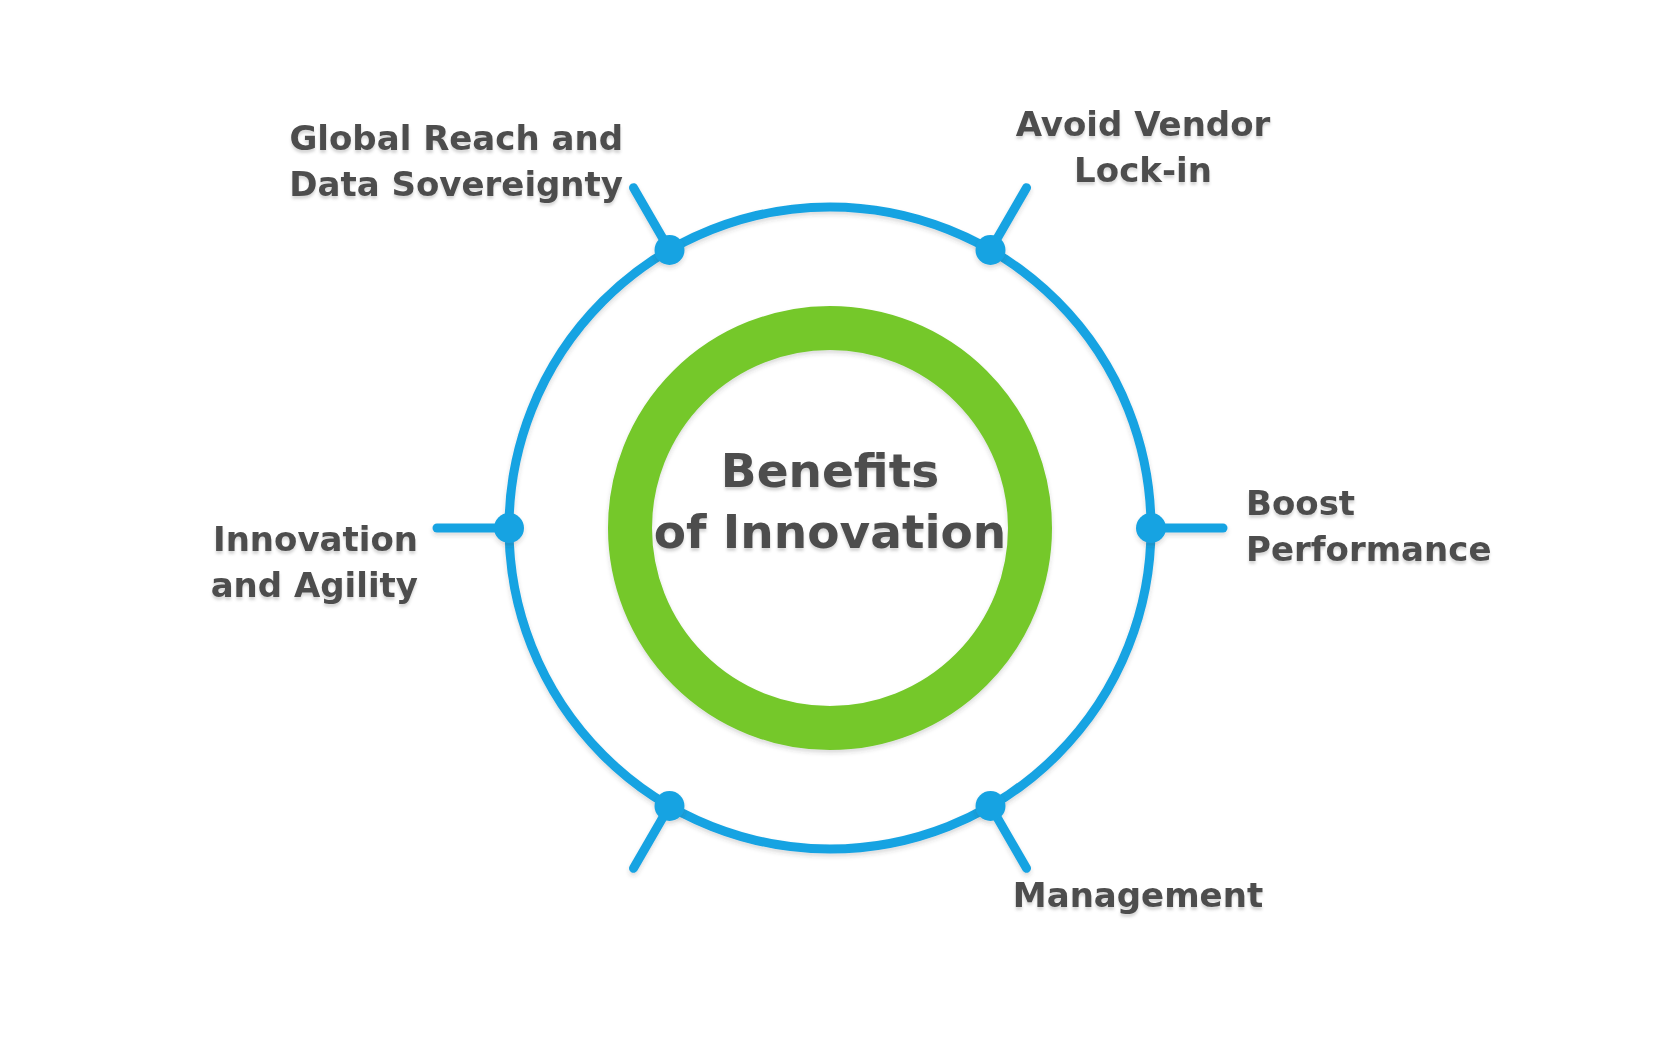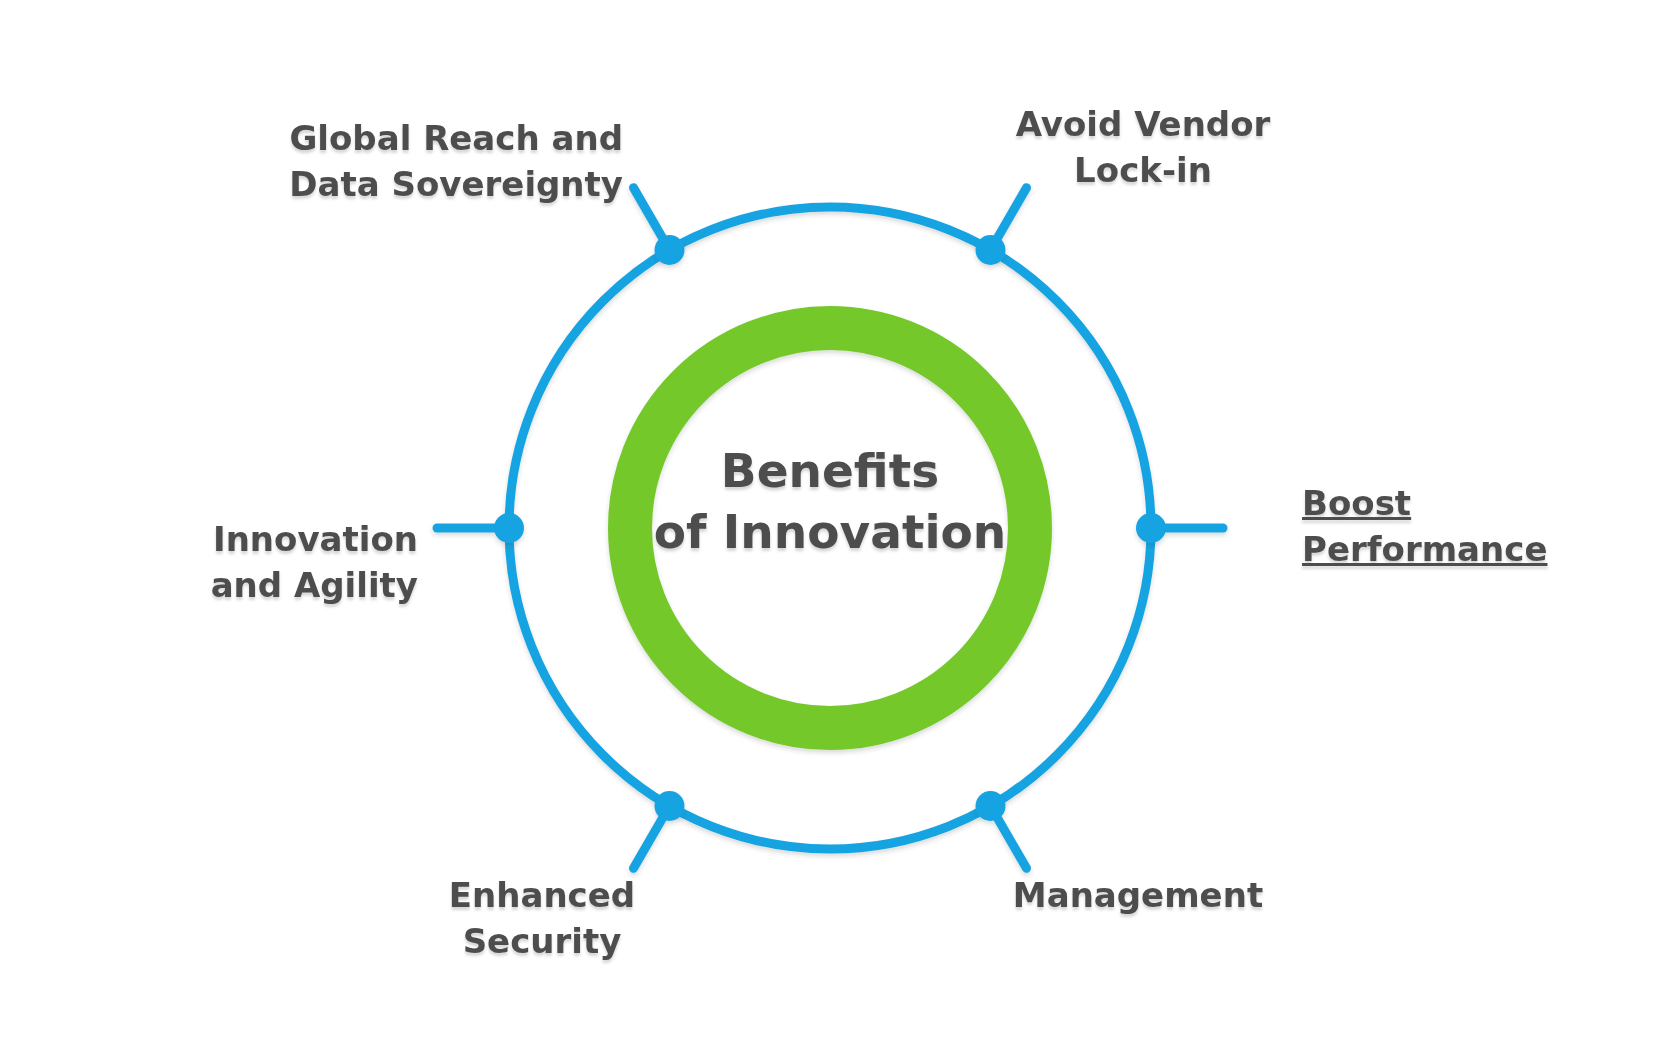--- a/index.html
+++ b/index.html
@@ -45,21 +45,21 @@
     line-height: 61px;
     color: var(--text-color, #4d4d4d);
     white-space: nowrap;
     text-shadow: 0 3px 3px rgba(70, 70, 70, 0.22);
   }
   .center-label .line { display: block; text-align: center; }
 
   
   #label-global-reach-and-data-sovereignty { left: 623px;  top: 96px; margin-top: 19px;  }
   #label-avoid-vendor-lock-in              { left: 1143px; top: 101px; }
-  #label-boost-performance                 { left: 1302px; top: 480px; text-decoration: underline; }
+  #label-boost-performance                 { left: 1246px; top: 480px; }
   #label-cost-management                   { left: 1138px; top: 872px; }
   #label-enhanced-security                 { left: 542px;  top: 872px; }
   #label-innovation-and-agility            { left: 418px;  top: 480px; margin-top: 36px; }
 </style>
 </head>
 <body>
 
 <div class="canvas">
 
   <svg class="diagram-svg" width="1662" height="1061" viewBox="0 0 1662 1061">
@@ -103,23 +103,19 @@
 
   <div class="label align-left" id="label-boost-performance">
     <span class="line">Boost</span>
     <span class="line">Performance</span>
   </div>
 
   <div class="label align-center" id="label-cost-management">
     <span class="line">Management</span>
   </div>
 
-  <div class="label align-center" id="label-enhanced-security">
-    <span class="line">Enhanced</span>
-    <span class="line">Security</span>
-  </div>
 
   <div class="label align-right" id="label-innovation-and-agility">
     <span class="line">Innovation</span>
     <span class="line">and Agility</span>
   </div>
 
 </div>
 
 </body></html>

